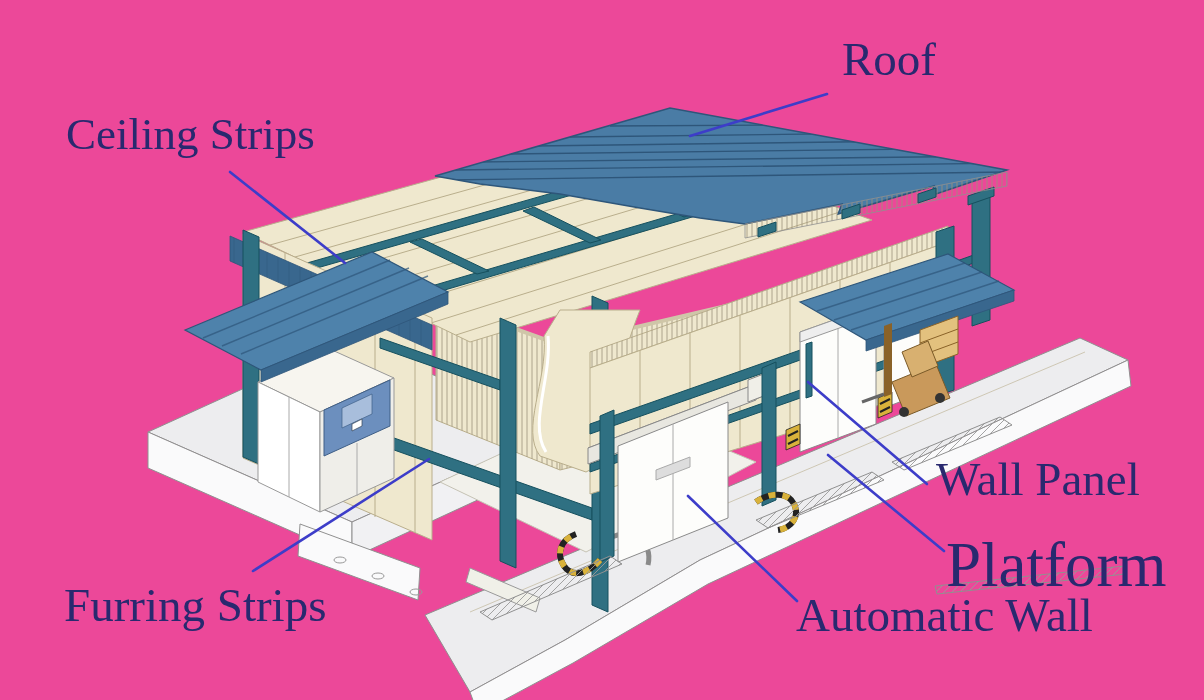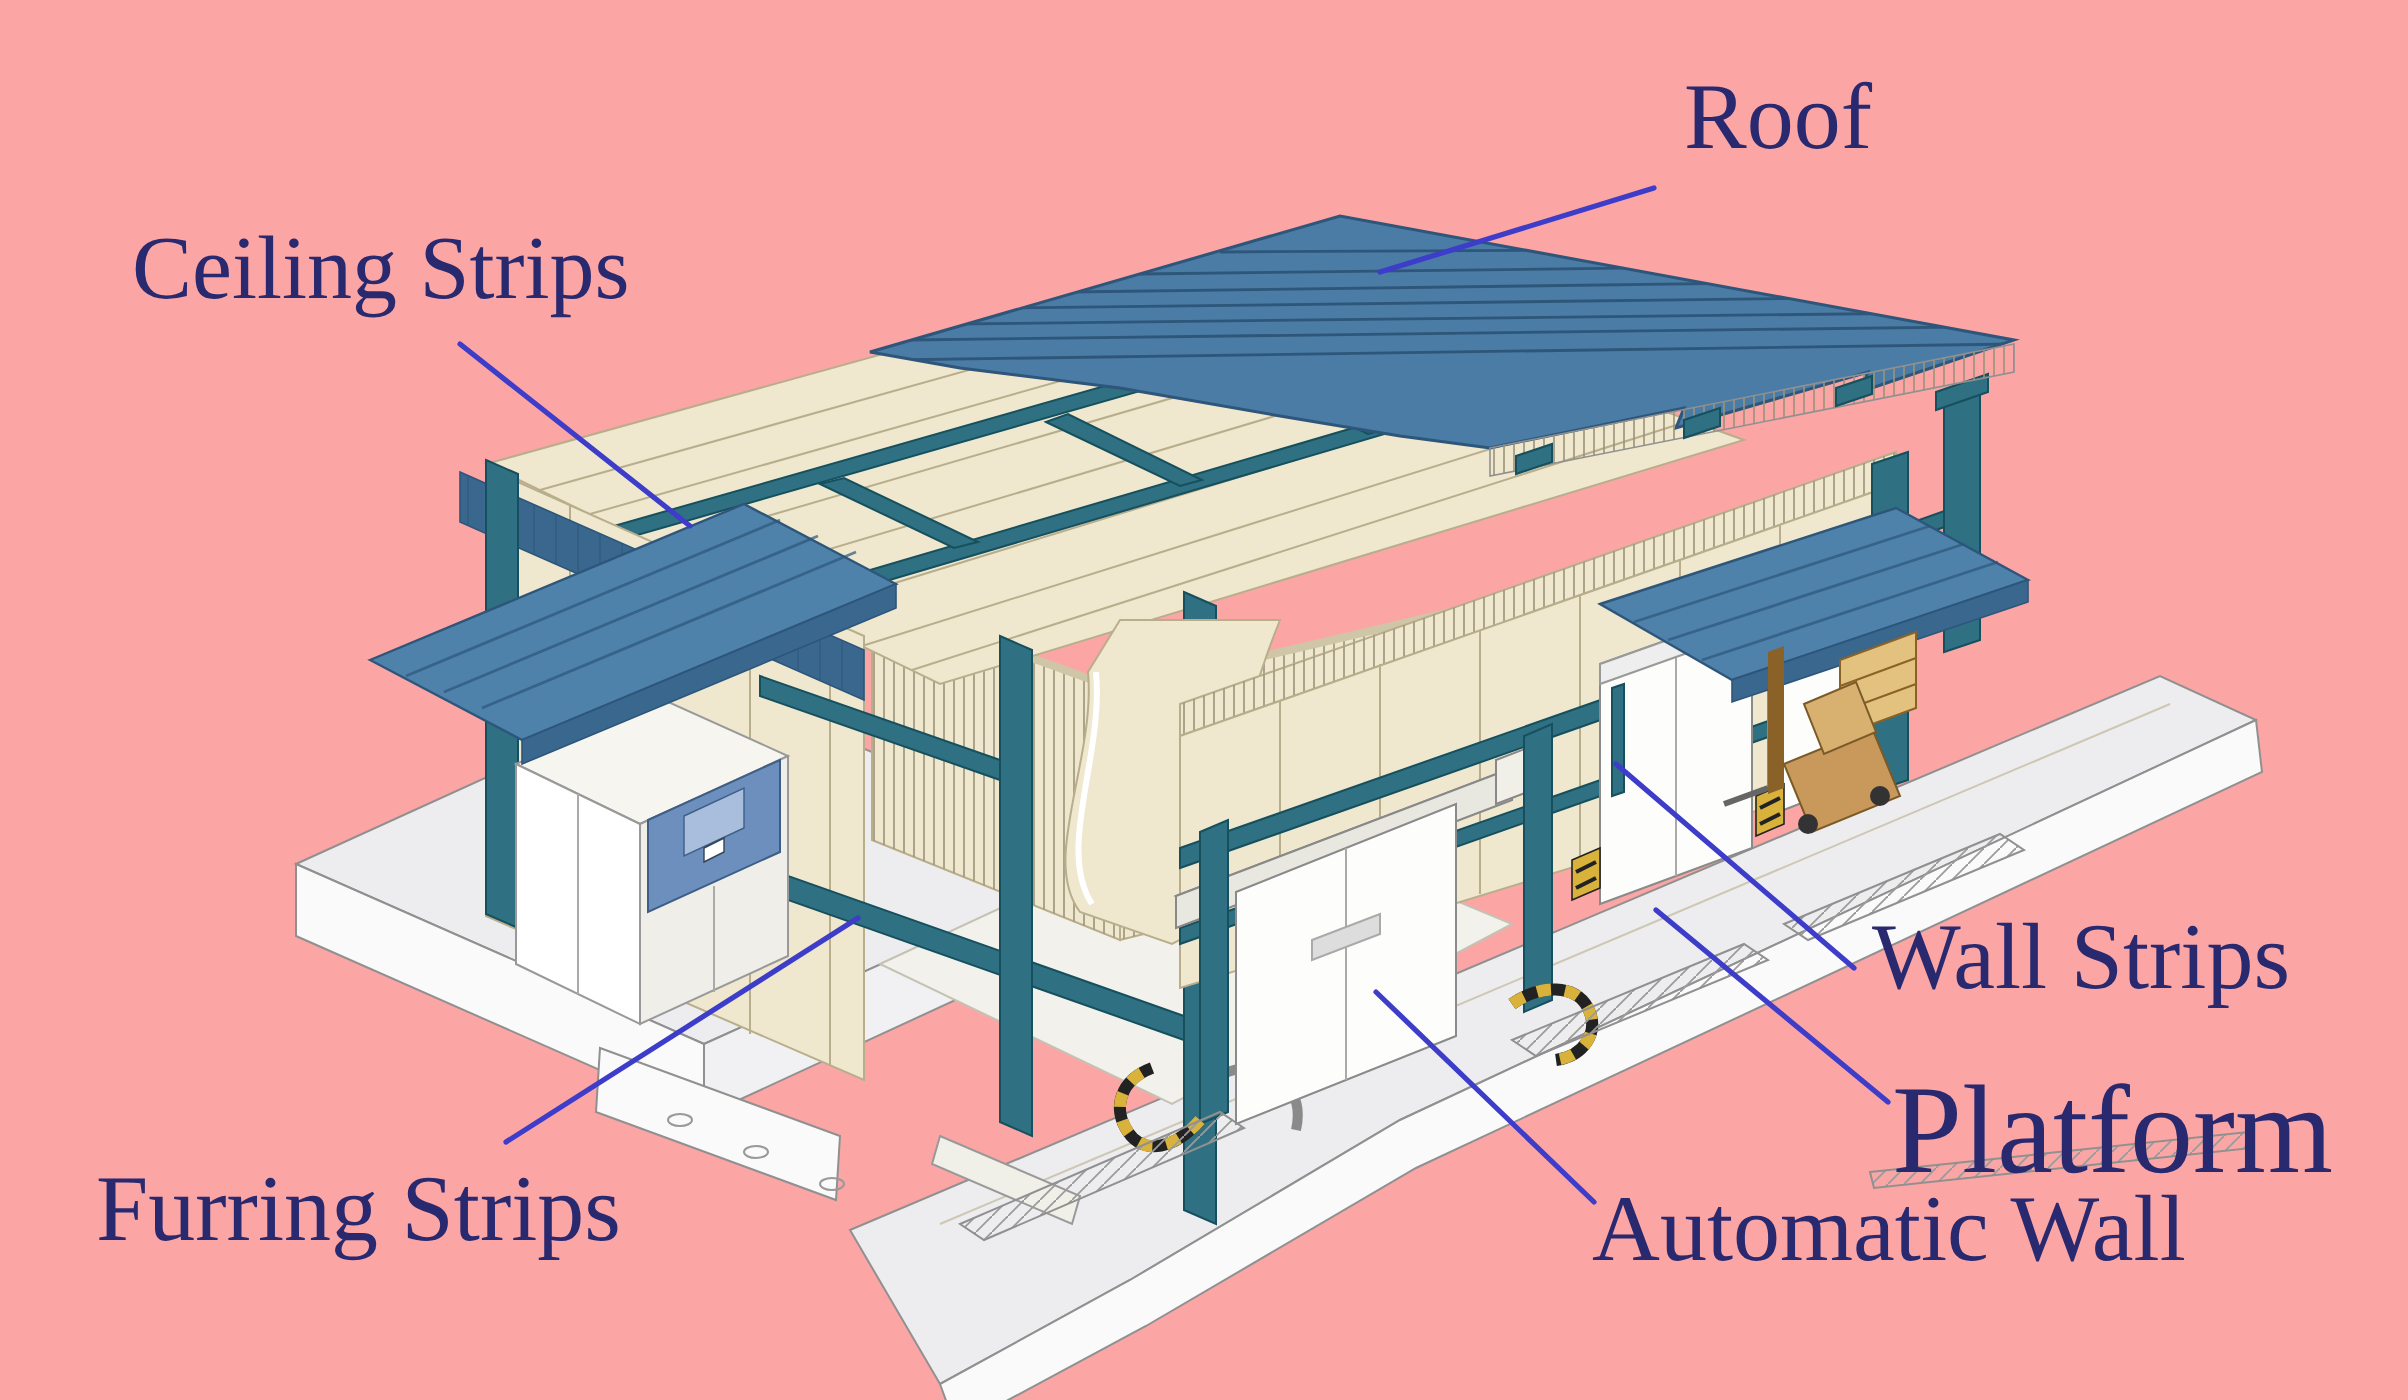--- a/index.html
+++ b/index.html
@@ -1,17 +1,17 @@
 <!DOCTYPE html>
 <html style="--c-label-text: #29296F; --c-leader-line: #3D3DC9; --c-roof-blue: #4A7CA5; --c-roof-edge: #2E567A; --c-roof-fascia: #39678E; --c-canopy-blue: #4E82AB; --c-beam-teal: #2F7082; --c-beam-dark: #16505E; --c-panel-cream: #EFE8CE; --c-panel-line: #B9AE8C; --c-wall-shade: #E2D8B6; --c-platform-gray: #EDEDEF; --c-platform-face: #FAFAFB; --c-outline-gray: #909090; --c-machine-blue: #6C8FBE; --c-machine-blue-light: #A8BEDC; --c-forklift-tan: #C9995B; --c-hazard-yellow: #D9B23B; --c-floor: #F2F1EB; --c-background: #FFFFFF;"><head>
 <meta charset="utf-8">
 <style>
   html,body{margin:0;padding:0;background:#ffffff;}
   #stage{
-    position:relative;width:1204px;height:700px;background:#fca5a5;overflow:hidden;
+    position:relative;width:1204px;height:700px;background:#ec4899;overflow:hidden;
     font-family:"Liberation Serif", serif;
   }
   #illustration,#leader-lines{position:absolute;left:0;top:0;}
   #labels-layer .label{
     position:absolute;color:var(--c-label-text,#29296F);
     font-family:"Liberation Serif", serif;font-weight:500;line-height:1.0;
     white-space:nowrap;letter-spacing:0px;
   }
   .leader{stroke:var(--c-leader-line,#3D3DC9);stroke-width:2.6;stroke-linecap:round;fill:none;}
   .teal{fill:var(--c-beam-teal,#2F7082);stroke:var(--c-beam-dark,#16505E);stroke-width:1;}
@@ -229,18 +229,18 @@
     <line class="leader" x1="345" y1="263" x2="230" y2="172"></line>
     <line class="leader" x1="429" y1="459" x2="253" y2="571"></line>
     <line class="leader" x1="808" y1="382" x2="927" y2="484"></line>
     <line class="leader" x1="828" y1="455" x2="944" y2="551"></line>
     <line class="leader" x1="688" y1="496" x2="797" y2="601"></line>
   </svg>
 
   <div id="labels-layer">
     <div class="label" style="left: 842px; top: 36px; font-size: 47px;">Roof</div>
     <div class="label" style="left: 66px; top: 112px; font-size: 45px;">Ceiling Strips</div>
-    <div class="label" style="left: 48px; top: 582px; font-size: 47px;">Furring Strips</div>
-    <div class="label" style="left: 936px; top: 456px; font-size: 47px;">Wall Strips</div>
+    <div class="label" style="left: 64px; top: 582px; font-size: 47px;">Furring Strips</div>
+    <div class="label" style="left: 936px; top: 456px; font-size: 47px;">Wall Panel</div>
     <div class="label" style="left: 946px; top: 534px; font-size: 63px;">Platform</div>
     <div class="label" style="left: 796px; top: 592px; font-size: 47px;">Automatic Wall</div>
   </div>
 </div>
 
 </body></html>

